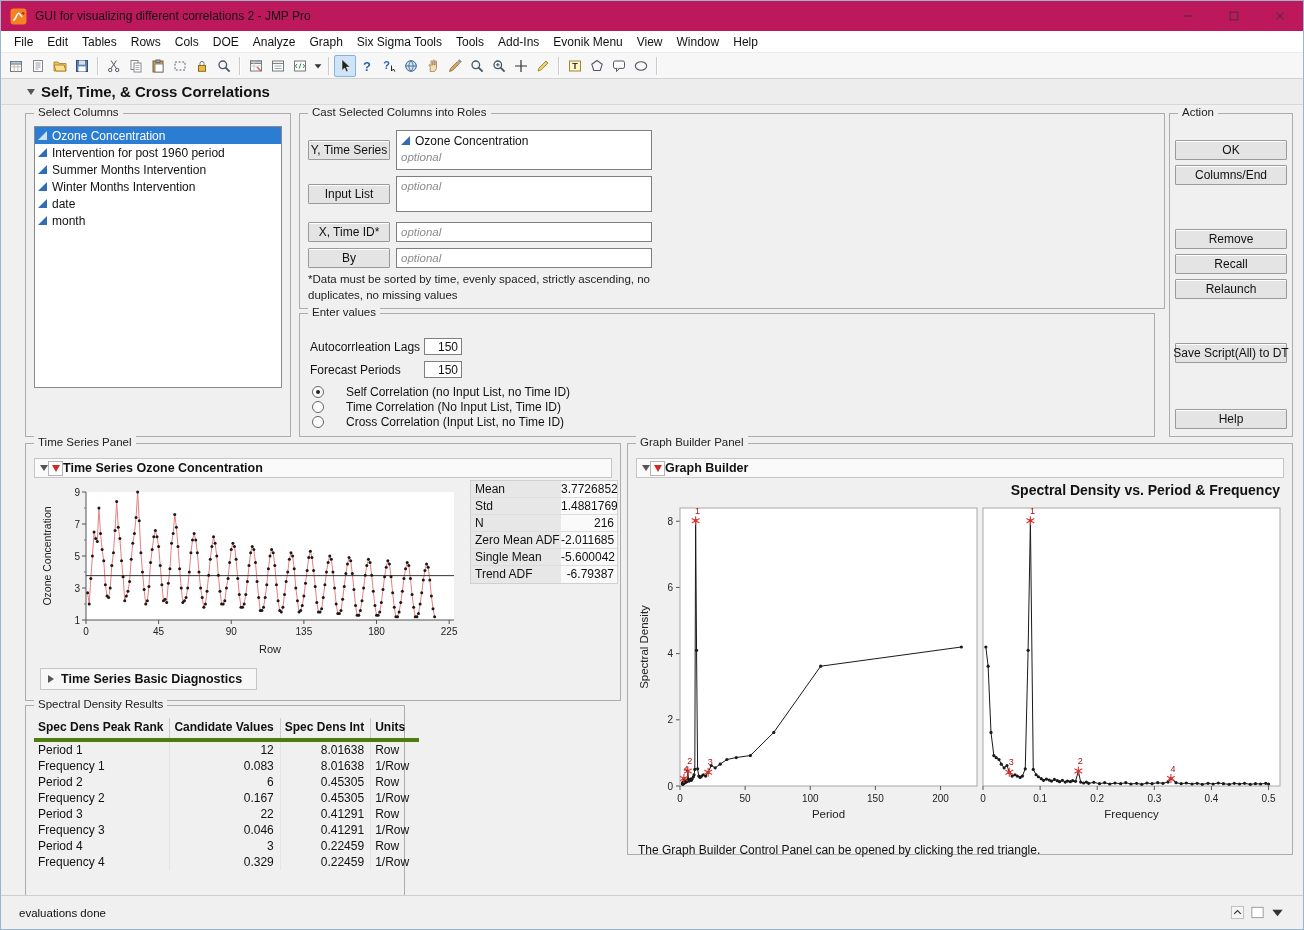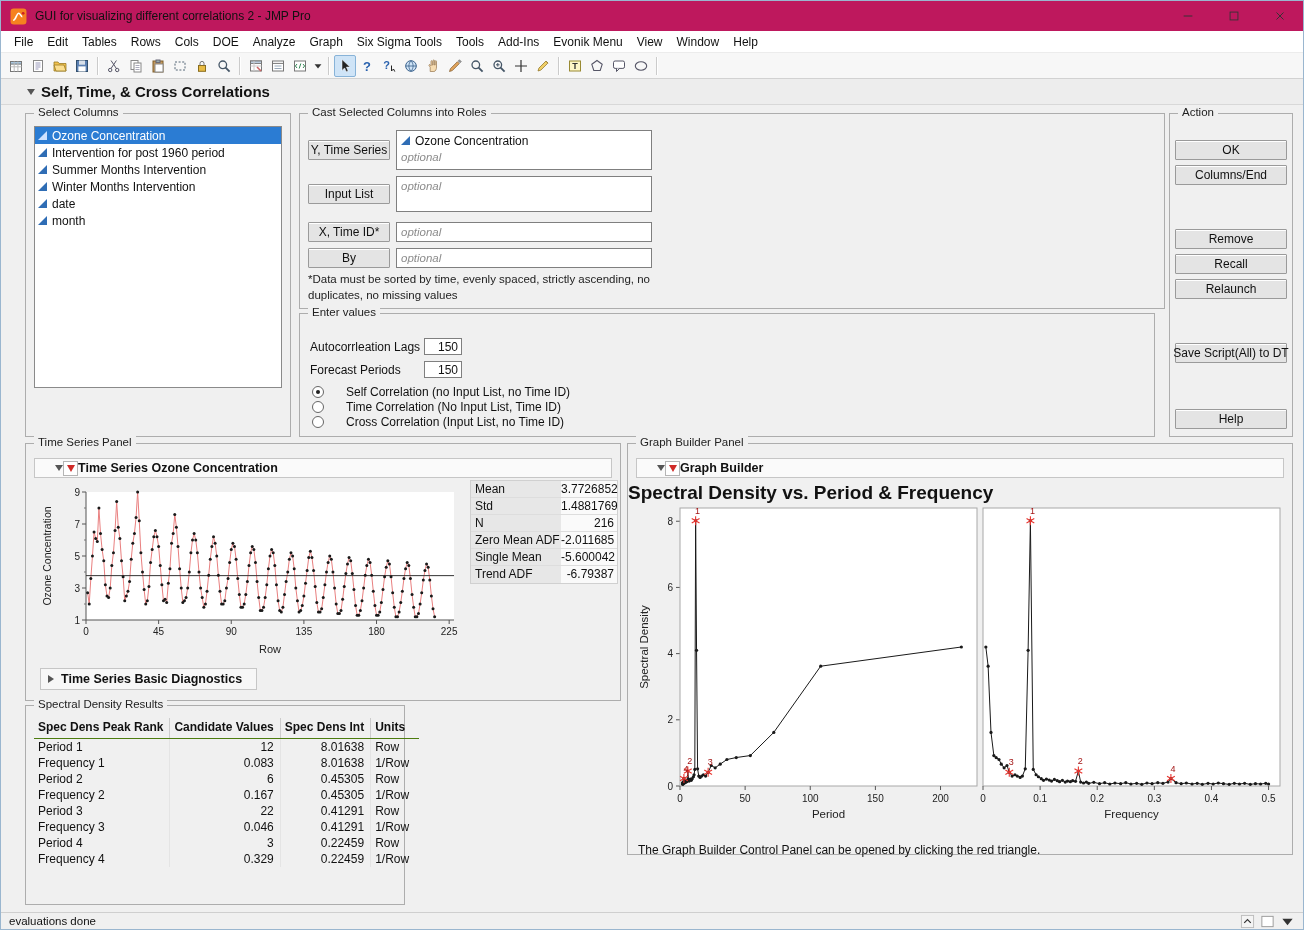--- a/index.html
+++ b/index.html
@@ -75,55 +75,55 @@
 
 
 #action-buttons{position:absolute;left:0;right:0;top:14px;display:flex;flex-direction:column;align-items:center}
 .act{width:112px;margin-top:5px}
 .act:nth-child(1){margin-top:12px}
 .act:nth-child(3){margin-top:44px}
 .act:nth-child(6){margin-top:44px}
 .act:nth-child(7){margin-top:46px}
 
 
-.outline-bar{position:absolute;left:8px;top:14px;right:8px;height:20px;background:#fafafa;border:1px solid #c6c6c6;display:flex;align-items:center;padding-left:20px}
+.outline-bar{position:absolute;left:8px;top:14px;right:8px;height:20px;background:#fafafa;border:1px solid #c6c6c6;display:flex;align-items:center;padding-left:5px}
 .obtitle{font-weight:bold;font-size:12.5px;white-space:nowrap}
 .disc{width:0;height:0;border-left:4px solid transparent;border-right:4px solid transparent;border-top:6px solid #555;flex:none}
 .disc.closed{border-top:4px solid transparent;border-bottom:4px solid transparent;border-left:6px solid #555;border-right:none}
 .rtbtn{width:15px;height:15px;background:#fff;border:1px solid #b5b5b5;display:flex;align-items:center;justify-content:center;flex:none}
 .rtri{width:0;height:0;border-left:4px solid transparent;border-right:4px solid transparent;border-top:7px solid #cf2a27}
 
 
 #ts-svg{position:absolute;left:14px;top:40px}
 .stats{position:absolute;left:444px;top:36px;border:1px solid #d0d0d0;font-size:12px}
 .srow{display:flex;height:17px;line-height:16px;border-bottom:1px solid #ddd}
 .srow:last-child{border-bottom:none}
 .sk{width:90px;background:#e7e7e7;padding-left:4px}
 .sv{width:56px;text-align:right;padding-right:3px;background:#fafafa}
 .diagbox{position:absolute;left:14px;top:224px;height:22px;background:#f7f7f7;border:1px solid #c6c6c6;display:flex;align-items:center;gap:7px;padding:0 14px 0 7px;width:auto}
 
 
 .spec-table{position:absolute;left:8px;top:12px;border-collapse:collapse;font-size:12px}
-.spec-table th{font-weight:bold;text-align:left;padding:2px 6px 4px 4px;border-bottom:1px solid #4d7c0f;border-right:1px solid #ccc;white-space:nowrap}
+.spec-table th{font-weight:bold;text-align:left;padding:2px 6px 4px 4px;border-bottom:4px solid #4d7c0f;border-right:1px solid #ccc;white-space:nowrap}
 .spec-table th:last-child{border-right:none}
 .spec-table td{padding:1px 6px 1px 4px;border-right:1px solid #e4e4e4;white-space:nowrap}
 .spec-table td:last-child{border-right:none}
 .spec-table td:nth-child(2),.spec-table td:nth-child(3){text-align:right}
 .spec-table th:nth-child(1){min-width:122px}
 .spec-table th:nth-child(2){min-width:88px}
 .spec-table th:nth-child(3){min-width:80px}
 .spec-table th:nth-child(4){min-width:48px}
 
 
-#gb-title{position:absolute;top:38px;left:0;right:12px;text-align:left;font-weight:bold;font-size:19px}
+#gb-title{position:absolute;top:38px;left:0;right:12px;text-align:right;font-weight:bold;font-size:14px}
 #gb-svg{position:absolute;left:8px;top:56px}
 #gb-footer{position:absolute;left:10px;top:399px;font-size:12px}
 
 
-.statusbar{position:absolute;left:0;bottom:0;right:0;height:17px;background:#f0f0f0;border-top:1px solid #cfcfcf;display:flex;align-items:center;padding:0 8px;font-size:11.5px}
+.statusbar{position:absolute;left:0;bottom:0;right:0;height:34px;background:#f0f0f0;border-top:1px solid #cfcfcf;display:flex;align-items:center;padding:0 18px;font-size:11.5px}
 .sb-icons{margin-left:auto;display:flex;gap:5px;align-items:center}
 .sbico{display:flex}
 .sbico svg{width:15px;height:15px}
 </style>
 </head>
 <body>
 
 <div class="titlebar">
   <span class="appicon">
     <svg viewBox="0 0 16 16">

